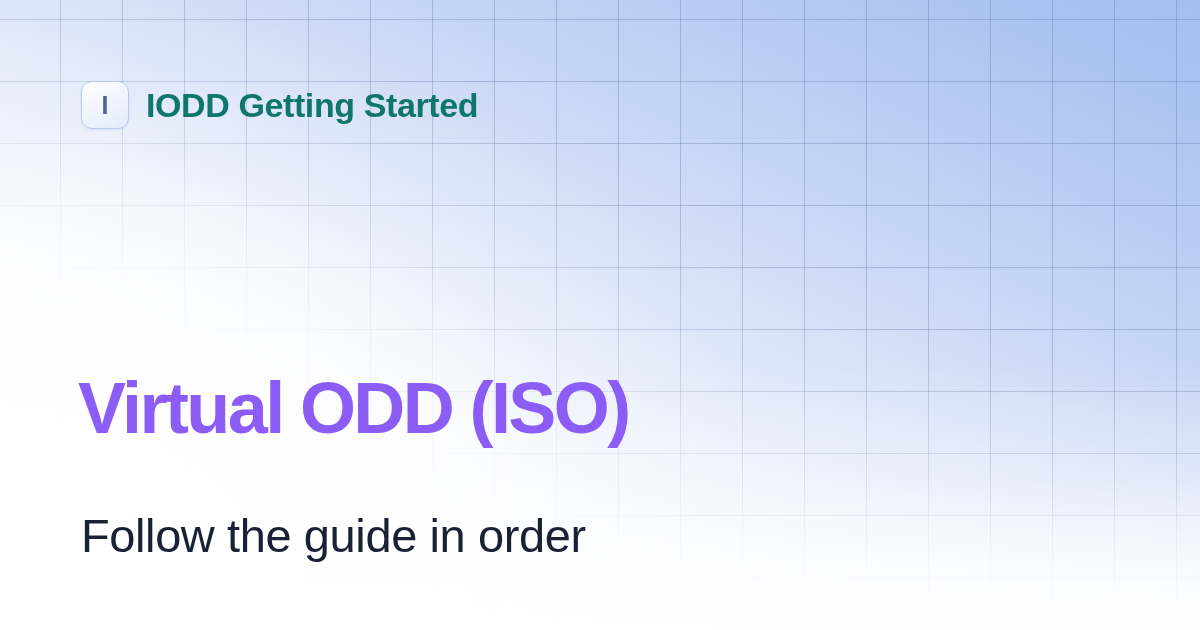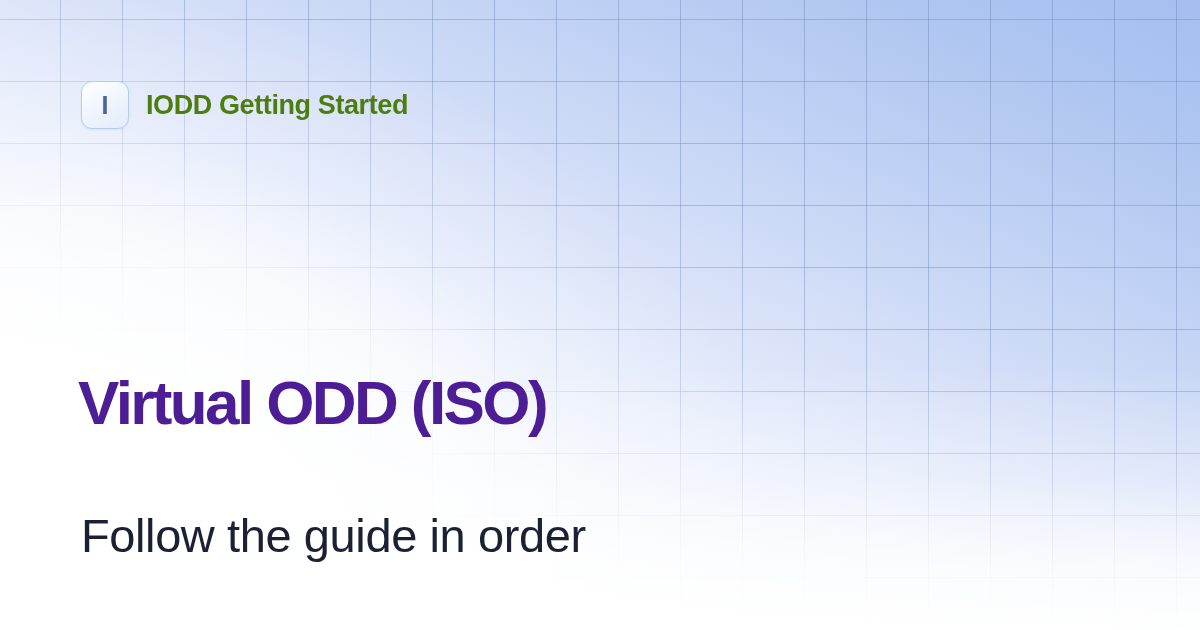--- a/index.html
+++ b/index.html
@@ -127,35 +127,35 @@
     font-family: "Liberation Sans", sans-serif;
     font-size: 25px;
     font-weight: 700;
     color: #4c6596;
     line-height: 1;
     letter-spacing: 0;
   }
 
   .brand-title {
     font-family: "Liberation Sans", sans-serif;
-    font-size: 27px;
+    font-size: 34px;
     font-weight: 700;
-    color: #4d7c0f;
+    color: #0f766e;
     letter-spacing: -0.4px;
     white-space: nowrap;
   }
 
   .headline {
     position: absolute;
     left: 78px;
     top: 372px;
     font-family: "Liberation Sans", sans-serif;
-    font-size: 62px;
+    font-size: 72px;
     font-weight: 700;
-    color: #4c1d95;
+    color: #8b5cf6;
     letter-spacing: -2.6px;
     line-height: 1;
     white-space: nowrap;
   }
 
   .subtitle {
     position: absolute;
     left: 81px;
     top: 507px;
     font-family: "Liberation Sans", sans-serif;

